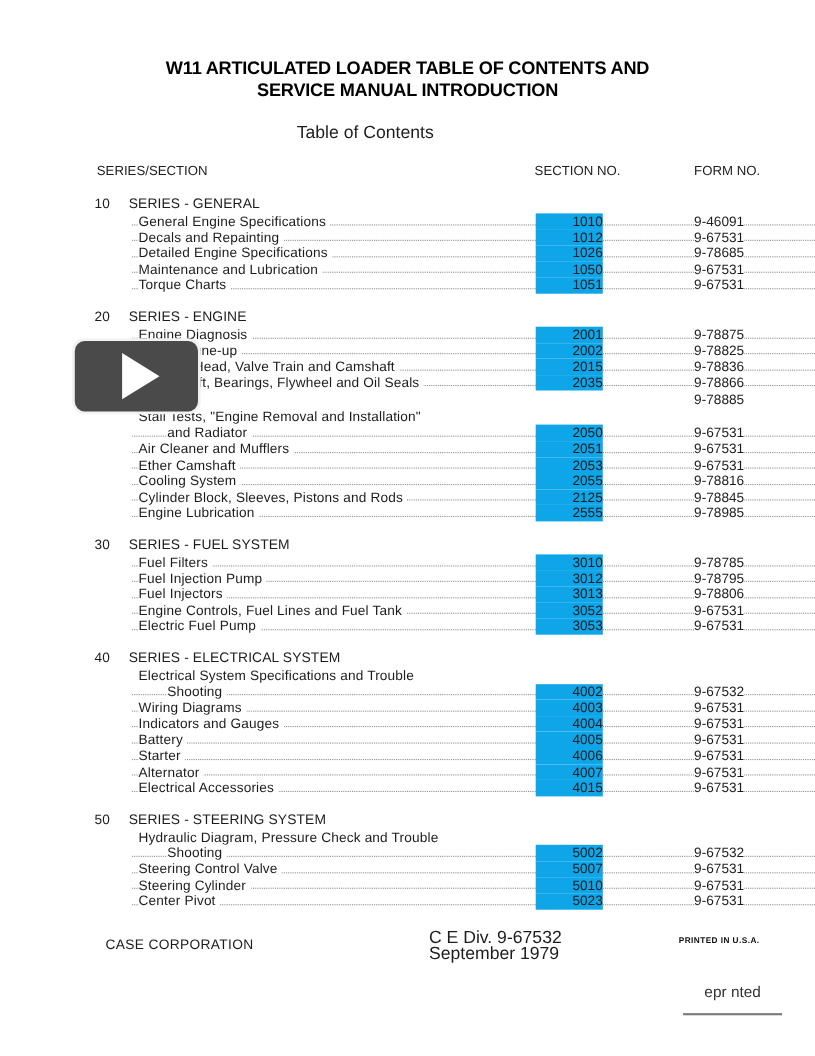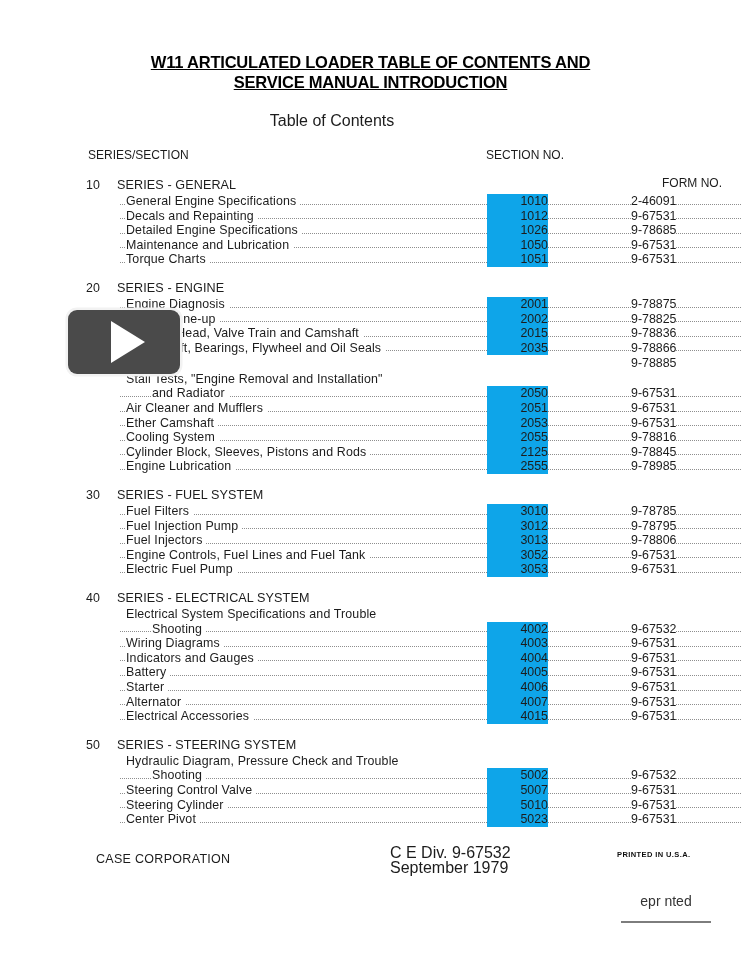--- a/index.html
+++ b/index.html
@@ -29,21 +29,20 @@
     position: absolute;
     top: 52px;
     left: 0;
     width: 741px;
     text-align: center;
     font-weight: bold;
     font-size: 16.5px;
     line-height: 20px;
     letter-spacing: -0.2px;
     color: #000;
-    text-decoration: underline;
   }
   .doc-title .line2 { display: block; }
 
   .toc-heading {
     position: absolute;
     top: 112px;
     left: 0;
     width: 664px;
     text-align: center;
     font-size: 16px;
@@ -55,21 +54,21 @@
     position: absolute;
     top: 148px;
     left: 0;
     width: 741px;
     height: 16px;
     font-size: 12px;
     color: #1c1c1c;
   }
   .col-headers .h-series { position: absolute; left: 88px; }
   .col-headers .h-section { position: absolute; left: 486px; }
-  .col-headers .h-form { position: absolute; left: 662px; margin-top: 28px; }
+  .col-headers .h-form { position: absolute; left: 631px; }
 
   
   .toc-body {
     position: absolute;
     top: 176px;
     left: 0;
     width: 741px;
     font-size: 12.4px;
   }
 
@@ -238,21 +237,21 @@
   <div class="toc-body" id="toc-body">
       <div class="series-group">
         <div class="series-head">
           <span class="series-num">10</span>
           <span class="series-name">SERIES - GENERAL</span>
         </div>
         <div class="entry">
           <span class="leader"></span>
           <span class="entry-title indent1">General Engine Specifications</span>
           <span class="entry-section">1010</span>
-          <span class="entry-form">2-46091</span>
+          <span class="entry-form">9-46091</span>
         </div>
         <div class="entry">
           <span class="leader"></span>
           <span class="entry-title indent1">Decals and Repainting</span>
           <span class="entry-section">1012</span>
           <span class="entry-form">9-67531</span>
         </div>
         <div class="entry">
           <span class="leader"></span>
           <span class="entry-title indent1">Detailed Engine Specifications</span>

